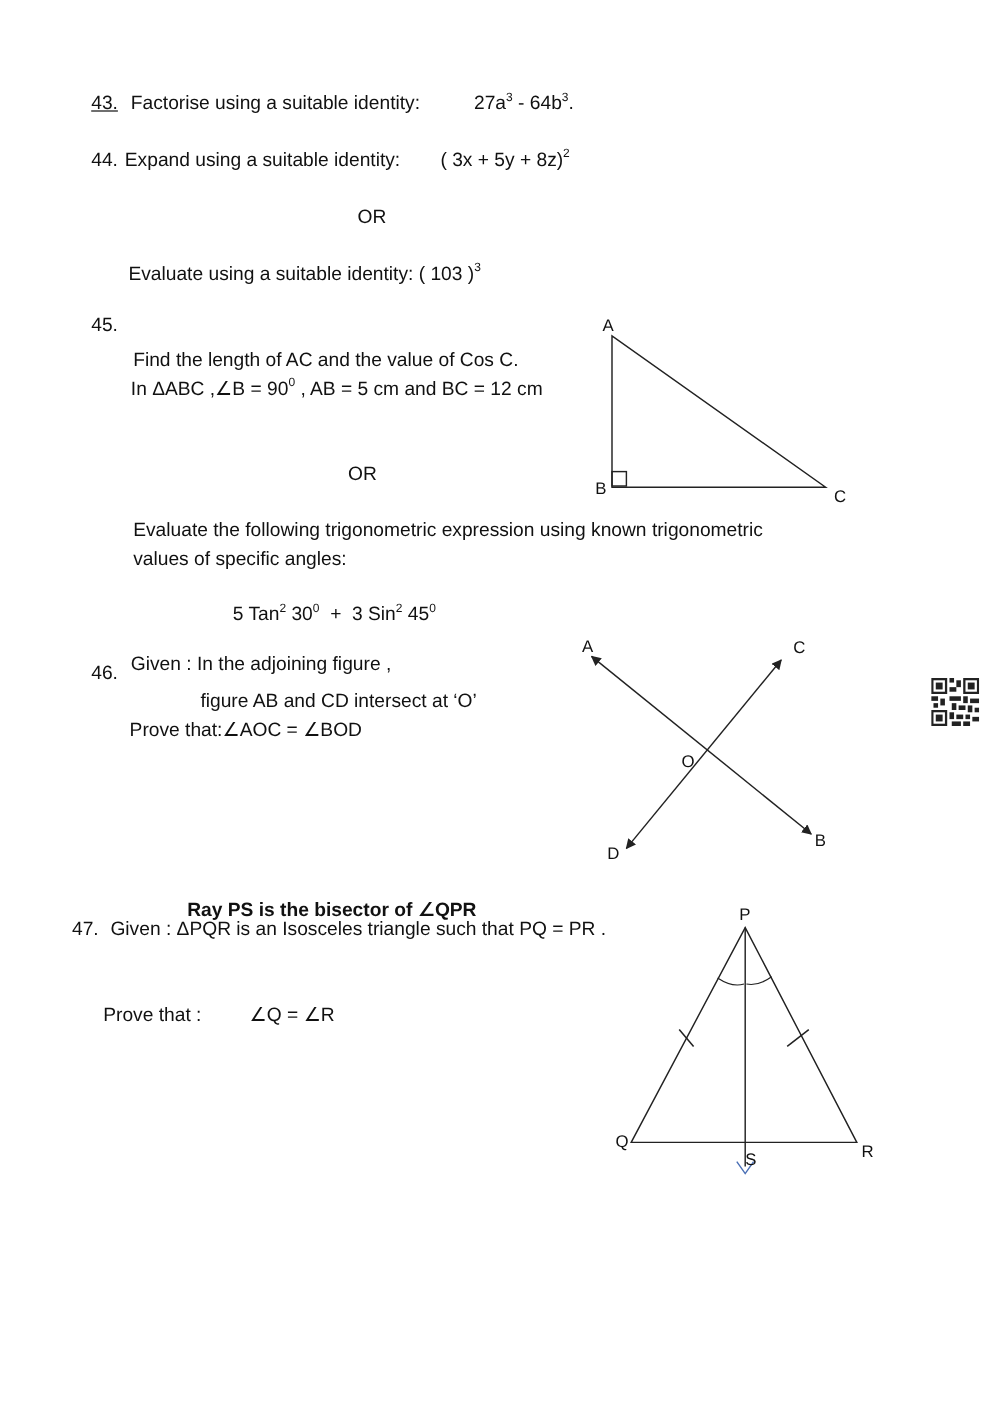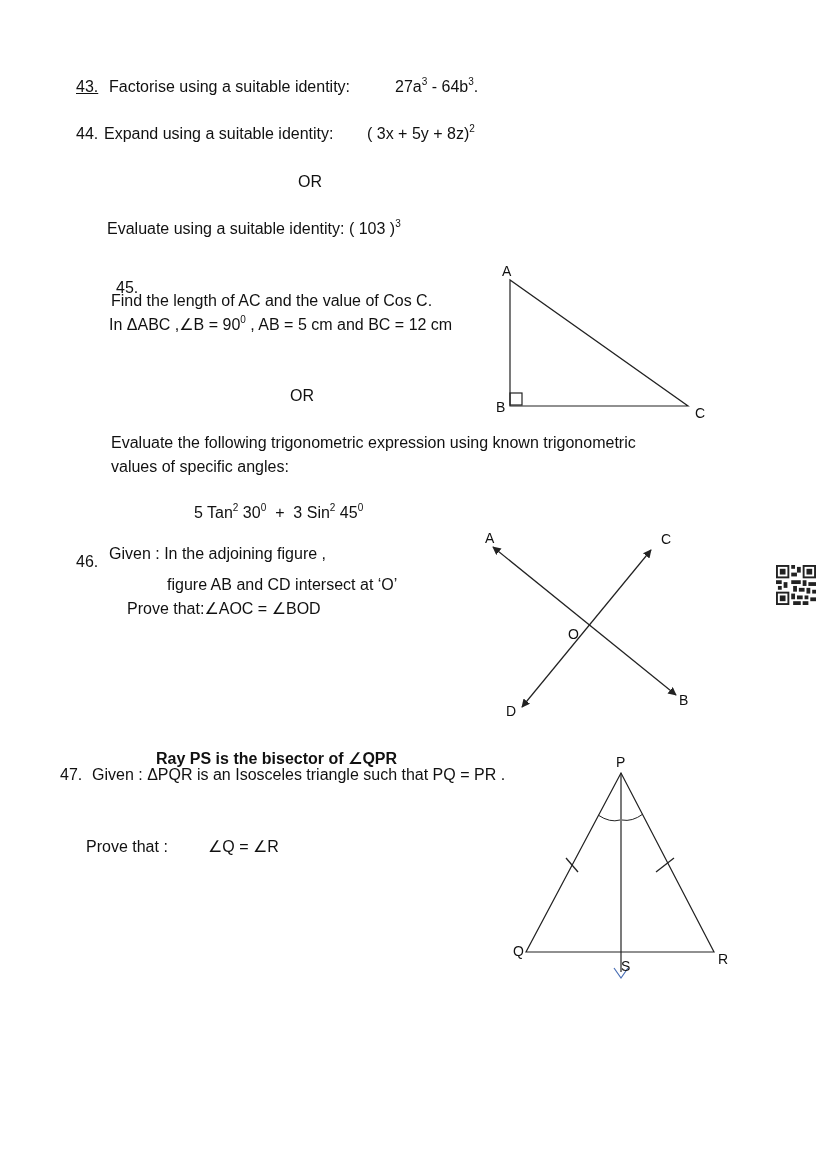--- a/index.html
+++ b/index.html
@@ -23,21 +23,21 @@
 <div class="t" style="left:76px;top:126px;">44.</div>
 <div class="t" style="left:104px;top:126px;">Expand using a suitable identity:</div>
 <div class="t" style="left:367px;top:126px;">
   <span>( 3x + 5y + 8z)</span><sup>2</sup>
 </div>
 <div class="t b" style="left:298px;top:174px;">OR</div>
 <div class="t" style="left:107px;top:221px;">
   <span>Evaluate using a suitable identity: ( 103 )</span><sup>3</sup>
 </div>
 
-<div class="t" style="left:76px;top:280px;margin-left:40px;">45.</div>
+<div class="t" style="left:76px;top:264px;">45.</div>
 <div class="t" style="left:109px;top:269px;margin-top:48px;">
   <span>In ΔABC ,∠B = 90</span><sup>0</sup><span style="white-space:pre"> , AB = 5 cm and BC = 12 cm</span>
 </div>
 <div class="t" style="left:111px;top:293px;">Find the length of AC and the value of  Cos C.</div>
 <div class="t b" style="left:290px;top:388px;">OR</div>
 <div class="t" style="left:111px;top:435px;">Evaluate the following trigonometric expression using known trigonometric</div>
 <div class="t" style="left:111px;top:459px;">values of specific angles:</div>
 <div class="t" style="left:194px;top:505px;">
   <span>5 Tan</span><sup>2</sup><span style="white-space:pre"> 30</span><sup>0</sup><span style="white-space:pre">  +  3 Sin</span><sup>2</sup><span style="white-space:pre"> 45</span><sup>0</sup>
 </div>
@@ -46,21 +46,21 @@
   <polygon points="510,280 510,406 688,406" fill="none" stroke="#222" stroke-width="1.2"></polygon>
   <rect x="510" y="393" width="12" height="12" fill="none" stroke="#222" stroke-width="1.2"></rect>
 </svg>
 <div class="t" style="left:502px;top:264px;font-size:14px;">A</div>
 <div class="t" style="left:496px;top:400px;font-size:14px;">B</div>
 <div class="t" style="left:695px;top:406px;font-size:14px;">C</div>
 
 <div class="t" style="left:76px;top:554px;">46.</div>
 <div class="t" style="left:109px;top:546px;">Given : In the adjoining figure ,</div>
 <div class="t" style="left:167px;top:577px;">figure AB and CD  intersect at ‘O’</div>
-<div class="t" style="left:127px;top:601px;">Prove that:∠AOC = ∠BOD</div>
+<div class="t" style="left:108px;top:601px;">Prove that:∠AOC = ∠BOD</div>
 
 <svg width="827" height="1169" style="pointer-events:none;">
   <defs>
     <marker id="arr" viewBox="0 0 10 10" refX="9" refY="5" markerWidth="7" markerHeight="7" orient="auto-start-reverse">
       <path d="M0,0 L10,5 L0,10 z" fill="#222"></path>
     </marker>
   </defs>
   <line x1="493" y1="547" x2="676" y2="695" stroke="#222" stroke-width="1.2" marker-start="url(#arr)" marker-end="url(#arr)"></line>
   <line x1="651" y1="550" x2="522" y2="707" stroke="#222" stroke-width="1.2" marker-start="url(#arr)" marker-end="url(#arr)"></line>
 </svg>

